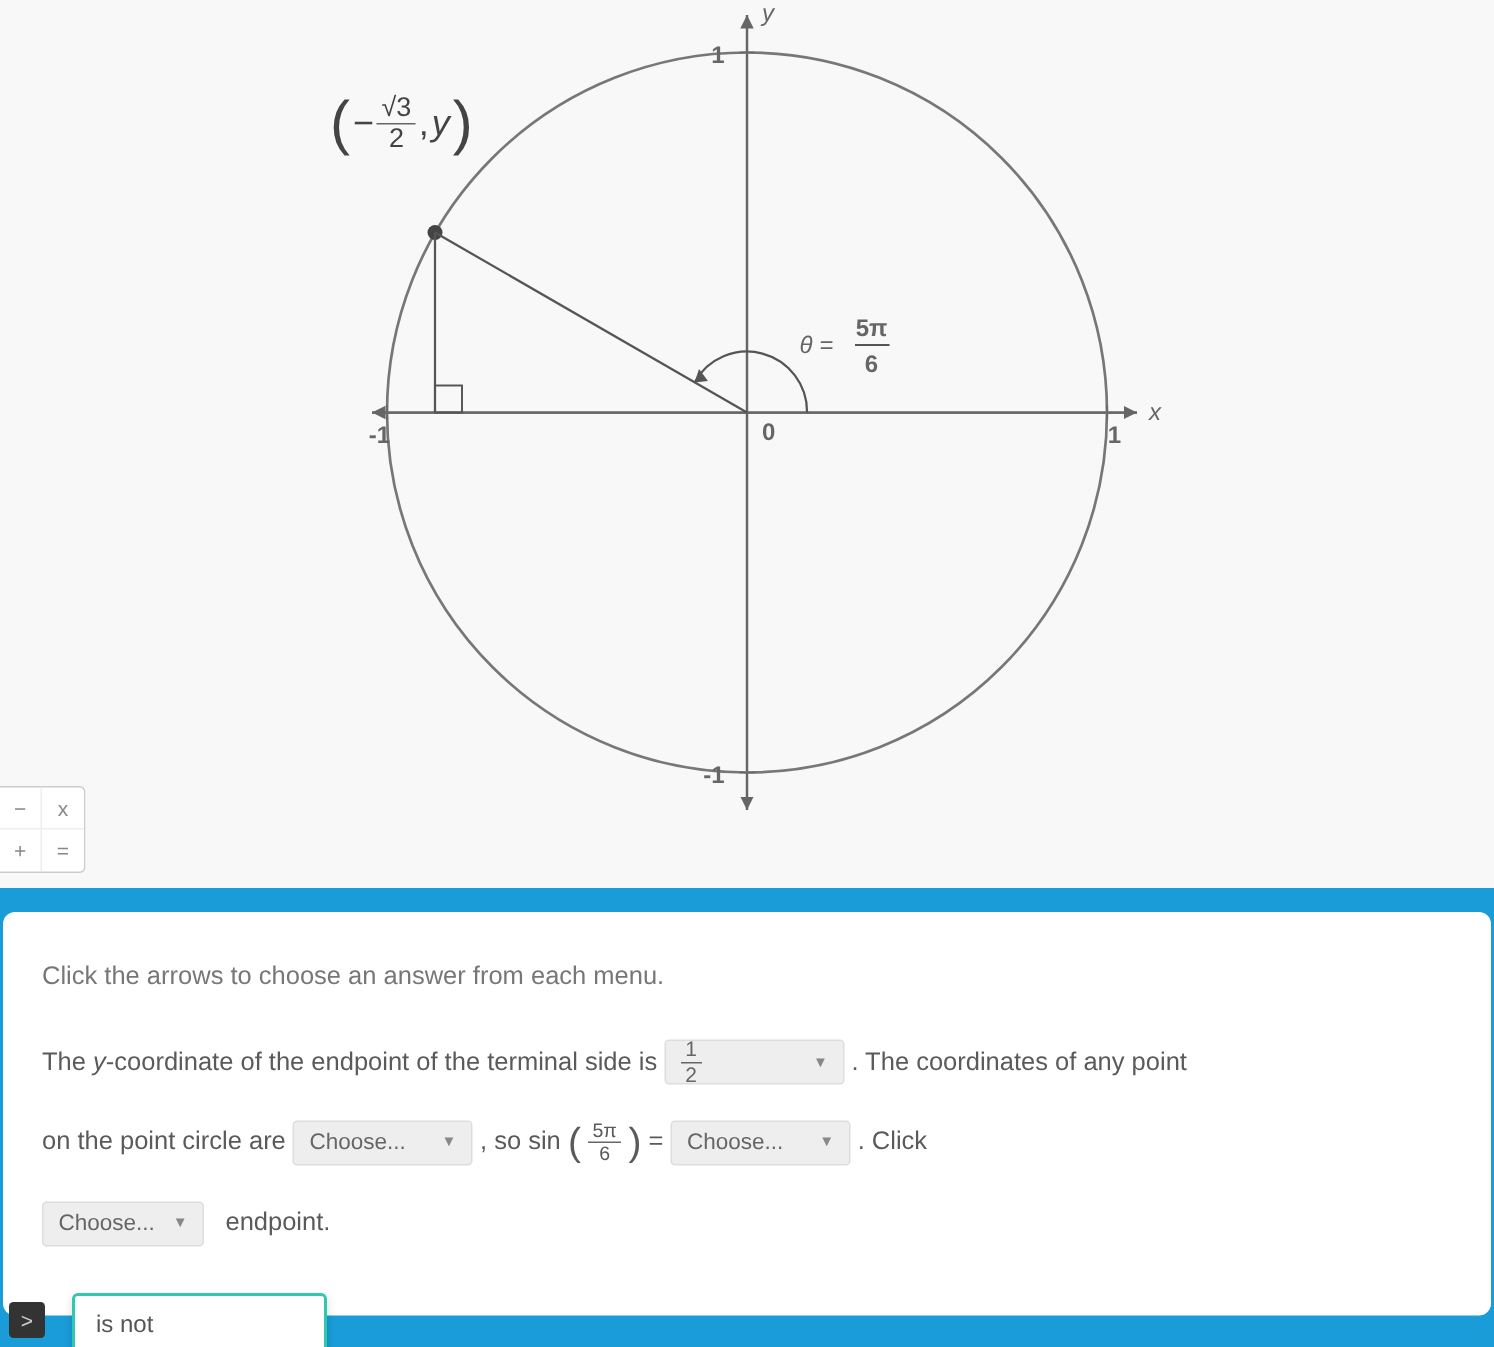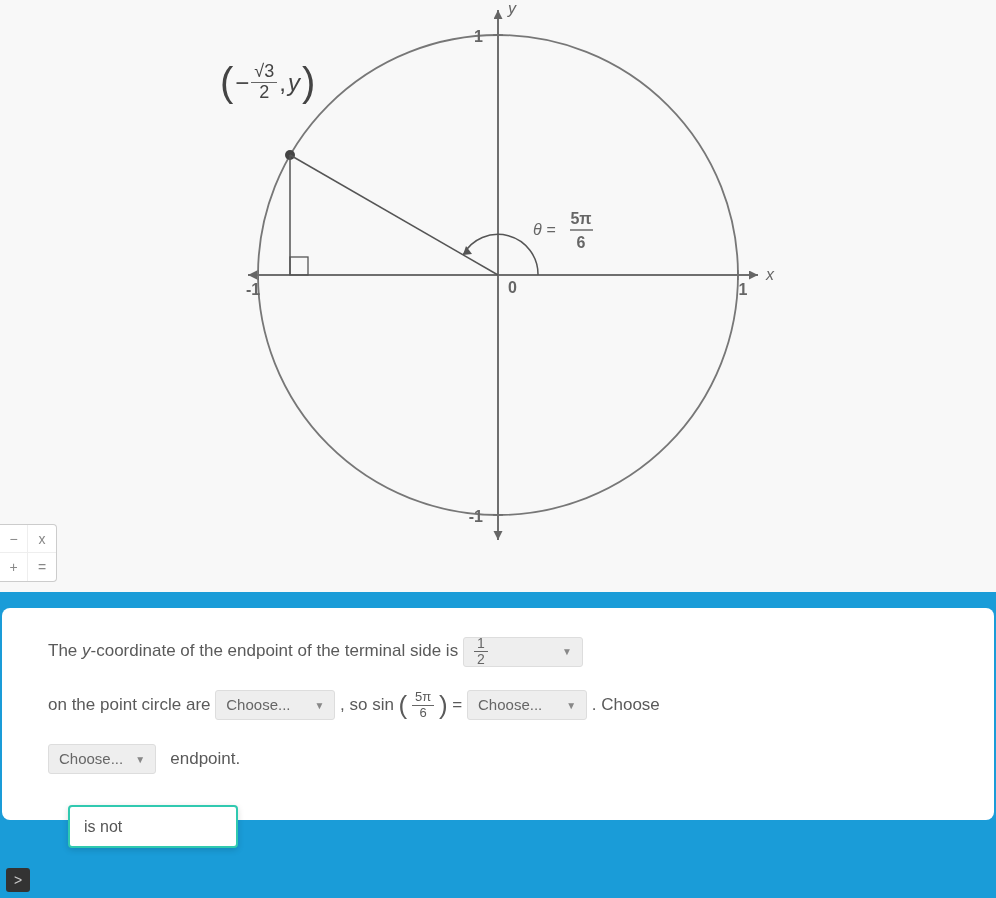--- a/index.html
+++ b/index.html
@@ -56,21 +56,21 @@
     left: 2px; right: 2px;
     background: #fff;
     border-radius: 8px;
     padding: 22px 26px 40px 26px;
     color: #5a5a5a;
     font-size: 17px;
     line-height: 2.5;
   }
   .instruction { color: #777; font-size: 17px; margin-bottom: 14px; }
   .content-line { display: block; position: relative; }
-  .indent { margin-left: 20px; }
+  .indent { }
 
   .dropdown {
     display: inline-flex;
     align-items: center;
     background: #eeeeee;
     border: 1px solid #ddd;
     border-radius: 3px;
     padding: 4px 10px;
     font-size: 15px;
     color: #666;
@@ -198,49 +198,51 @@
       <div class="tool-cell">x</div>
     </div>
     <div class="tool-row">
       <div class="tool-cell">+</div>
       <div class="tool-cell">=</div>
     </div>
   </div>
 </div>
 
 <div class="answer-panel">
+  <div class="instruction">Click the arrows to choose an answer from each menu.</div>
 
   <div class="content-line indent">
     <span>The </span><span style="font-style:italic;">y</span><span>-coordinate of the endpoint of the terminal side is</span>
     <span class="dropdown">
       <span class="frac">
           <span class="num">1</span>
           <span class="den">2</span>
         </span>
       <span class="arrow">▼</span>
     </span>
+    <span>. The coordinates of any point</span>
     <br>
     <span>on the point circle are</span>
     <span class="dropdown">
       <span>Choose...</span>
       <span class="arrow">▼</span>
     </span>
     <span>, so sin</span>
     <span style="font-size:26px; vertical-align:middle;">(</span>
     <span class="frac" style="font-size:13px;">
         <span class="num">5π</span>
         <span class="den">6</span>
       </span>
     <span style="font-size:26px; vertical-align:middle;">)</span>
     <span> =</span>
     <span class="dropdown">
       <span>Choose...</span>
       <span class="arrow">▼</span>
     </span>
-    <span>.  Choose</span>
+    <span>.  Click</span>
     <br>
     <span class="dropdown dd-small">
       <span>Choose...</span>
       <span class="arrow">▼</span>
     </span>
     &nbsp;&nbsp;<span>endpoint.</span>
 
     
     <div class="dropdown-menu">
       <div class="menu-item">is not</div>

